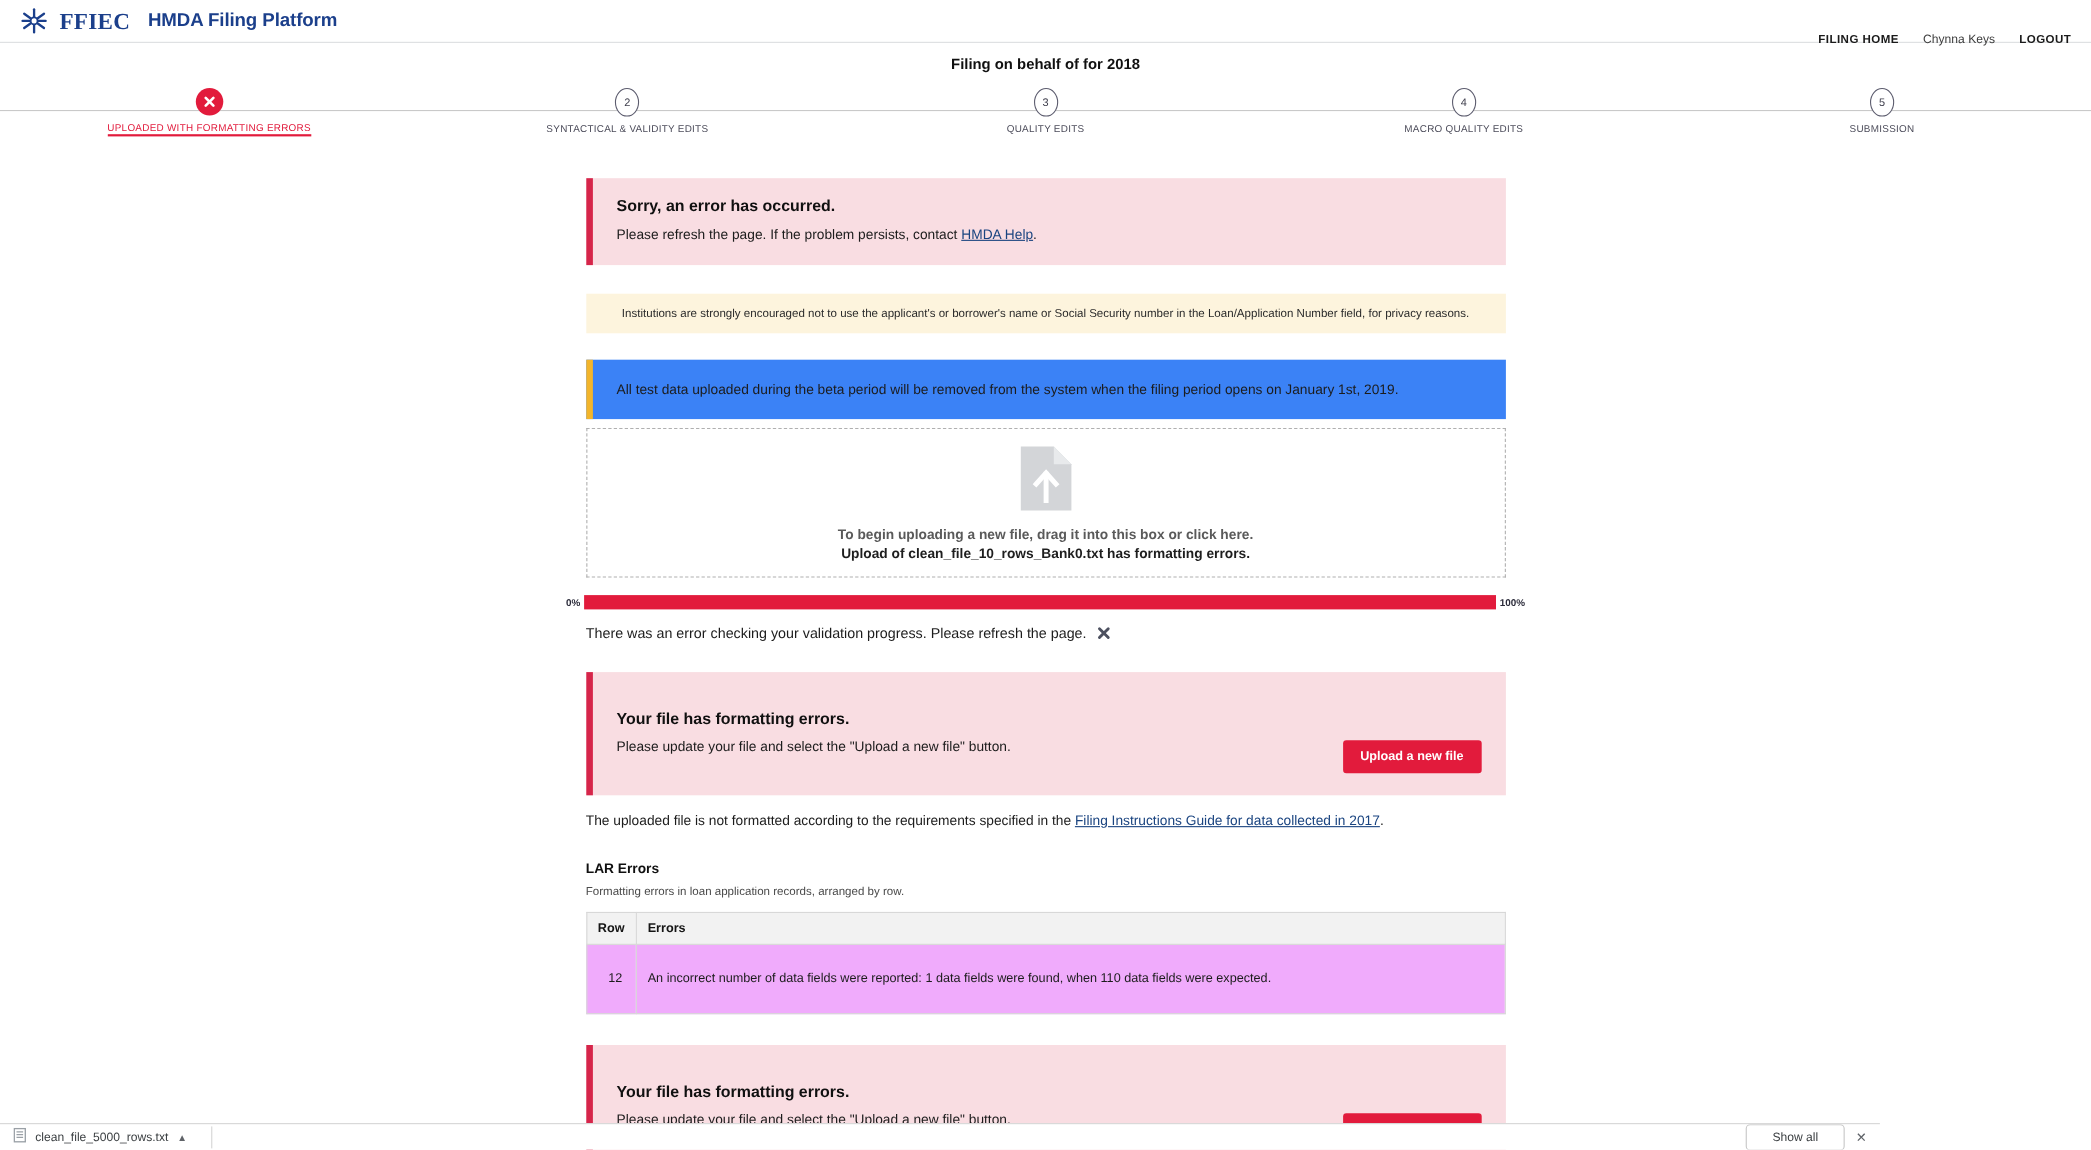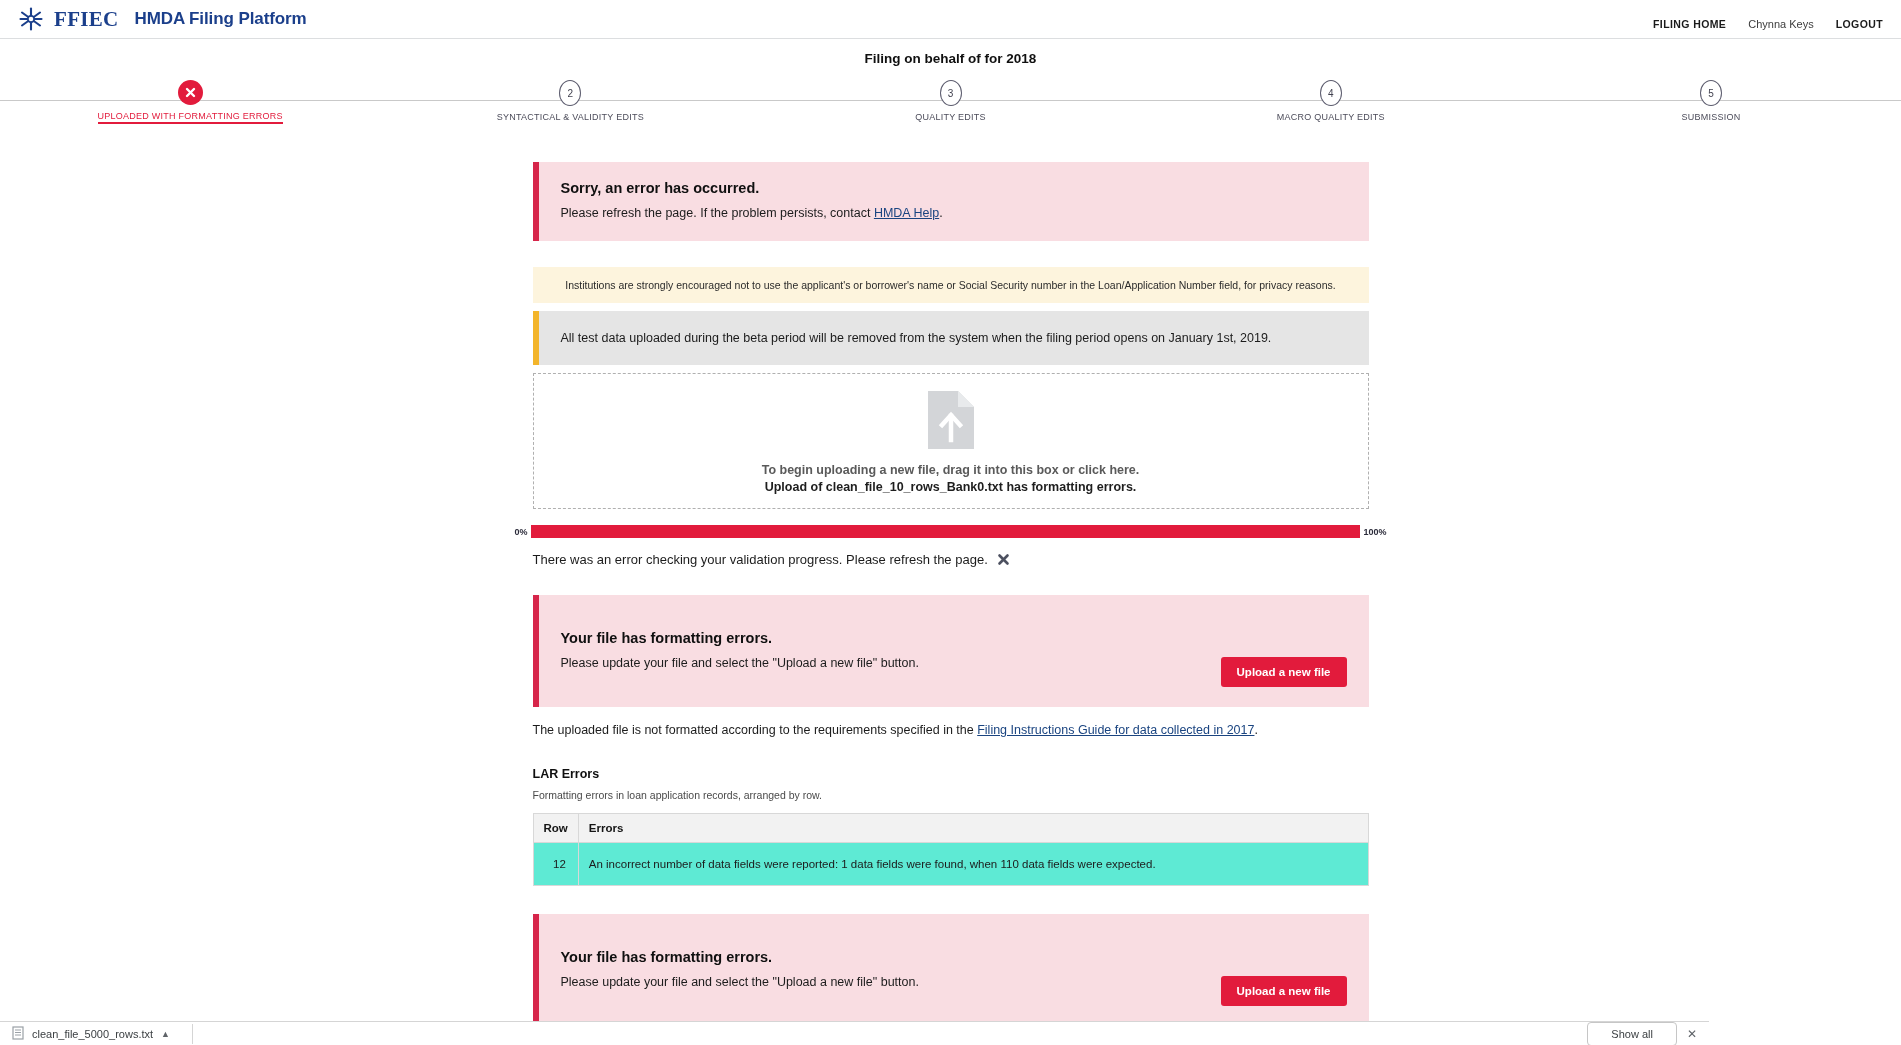--- a/index.html
+++ b/index.html
@@ -23,21 +23,21 @@
   .brand-ffiec {
     font-family: "Liberation Serif", serif;
     font-size: 21px; font-weight: 700; color: #1b3f8b;
     letter-spacing: 0.3px;
   }
   .brand-title {
     font-size: 17px; font-weight: 700; color: #1b3f8b;
     margin-left: 6px; letter-spacing: -0.1px;
   }
   .header-right {
-    position: absolute; right: 18px; top: 4px; height: 39px;
+    position: absolute; right: 18px; top: 16px; height: 39px;
     display: flex; align-items: center; gap: 22px;
   }
   .hdr-link {
     font-size: 10.5px; font-weight: 700; color: #1a1a1a;
     letter-spacing: 0.4px; text-decoration: none; cursor: pointer;
   }
   .hdr-user { font-size: 11px; color: #3d3d3d; }
 
   
   .subtitle-bar {
@@ -97,23 +97,23 @@
   .alert-body { font-size: 12.5px; color: #1c1c1c; line-height: 1.3; }
   .inline-link { color: #1a4480; text-decoration: underline; cursor: pointer; }
 
   
   .notice-plain {
     background: #fdf4dd; padding: 12px 26px;
     font-size: 10.5px; color: #2b2b2b; text-align: center;
     margin-top: 26px;
   }
   .notice-beta {
-    background: #e5e5e5; border-left: 6px solid #f3b52b;
+    background: #3b82f6; border-left: 6px solid #f3b52b;
     padding: 20px 22px; font-size: 12.5px; color: #1c1c1c;
-    margin-top: 8px;
+    margin-top: 24px;
   }
 
   
   .dropzone {
     border: 1px dashed #b0b0b0;
     height: 136px; margin-top: 8px;
     display: flex; flex-direction: column;
     align-items: center; justify-content: center;
     cursor: pointer; background: #ffffff;
   }
@@ -176,21 +176,21 @@
     background: #f2f2f2; border: 1px solid #d8d8d8;
     font-size: 11.5px; font-weight: 700; color: #151515;
     text-align: left; padding: 8px 10px;
   }
   table.errors-table th.col-row, table.errors-table td.col-row {
     width: 38px; text-align: right; padding-right: 12px;
   }
   table.errors-table th.col-row { text-align: left; padding-right: 10px; }
   table.errors-table td {
     border: 1px solid #d8d8d8; font-size: 11.5px; color: #1c1c1c;
-    padding: 15px 10px; background: #5eead4;
+    padding: 25px 10px; background: #f0abfc;
   }
 
   
   .download-shelf {
     position: absolute; left: 0; bottom: 0; width: 1709px; height: 24px;
     background: #ffffff; border-top: 1px solid #d5d5d5;
     display: flex; align-items: center; padding: 0 12px;
     overflow: hidden;
   }
   .dl-item {

